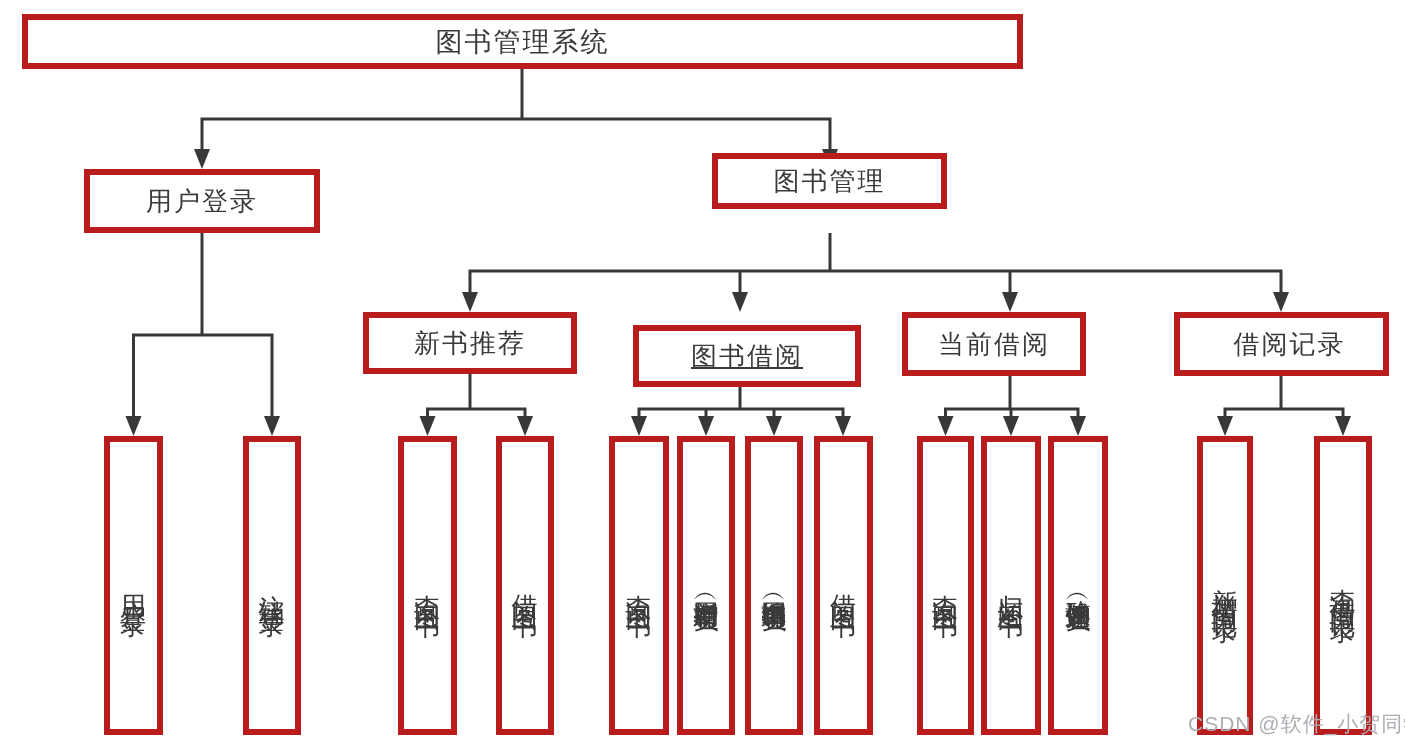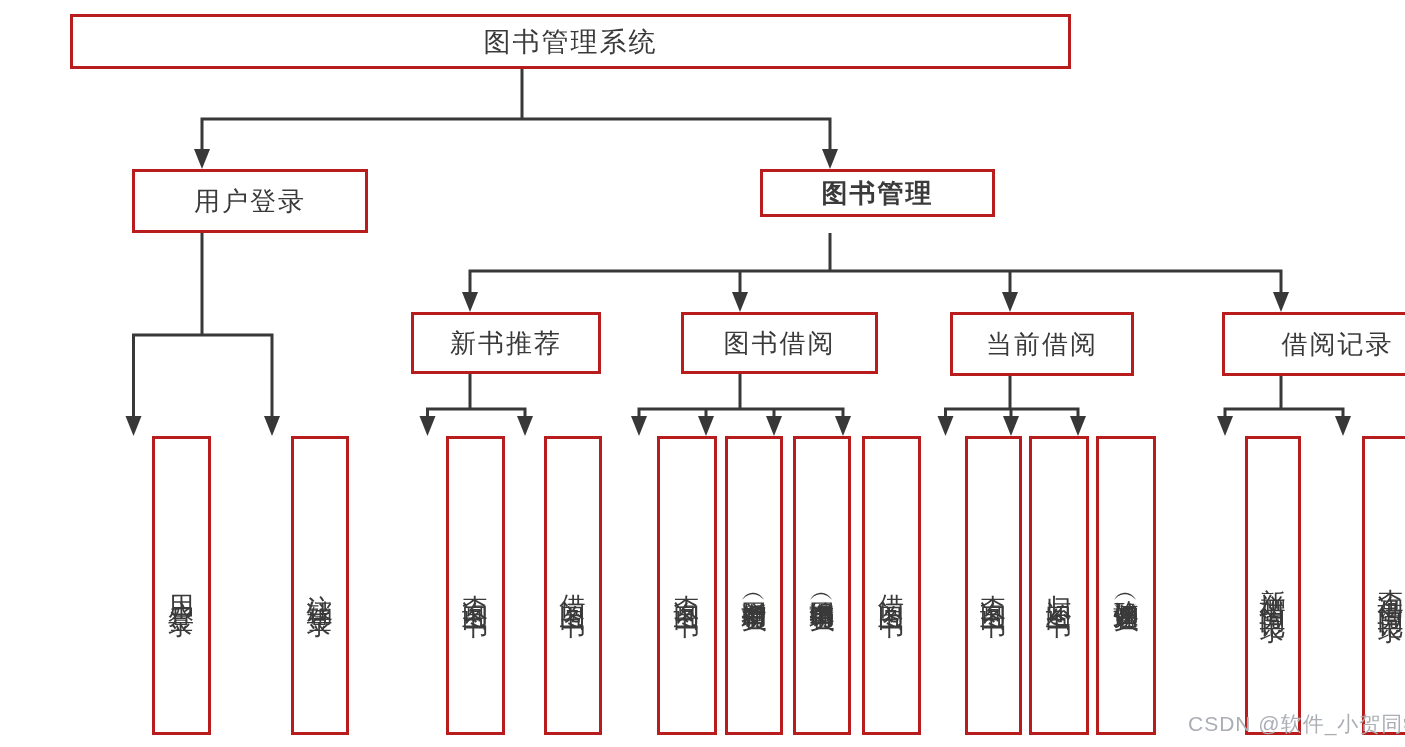--- a/index.html
+++ b/index.html
@@ -7,25 +7,24 @@
     position:relative;
     width:1405px;height:747px;
     background:#ffffff;
     font-family:"Liberation Sans","DejaVu Sans",sans-serif;
     overflow:hidden;
   }
   #wires{position:absolute;left:0;top:0;width:1405px;height:747px;}
   .node{
     position:absolute;
     background:#ffffff;
-    border:3px solid #b91c1c;
+    border:6px solid #b91c1c;
     box-sizing:border-box;
     display:flex;align-items:center;justify-content:center;
     color:#3a3a3a;
-    margin-left:48px;
   }
   .hbox{font-size:26px;letter-spacing:2px;}
   .title{font-size:27px;}
   .vbox{font-size:26px;}
   .vbox .vtext{
     writing-mode:vertical-rl;
     text-orientation:mixed;
     letter-spacing:6px;
     line-height:1;
     white-space:nowrap;
@@ -95,28 +94,28 @@
     <polygon points="1335,416 1351,416 1343,436" fill="#383838" stroke="none"></polygon>
   </svg>
 
   <div class="node hbox title" style="left:22px;top:14px;width:1001px;height:55px;">
     <span>图书管理系统</span>
   </div>
 
   <div class="node hbox" style="left:84px;top:169px;width:236px;height:64px;">
     <span>用户登录</span>
   </div>
-  <div class="node hbox" style="left:712px;top:169px;width:235px;height:48px;font-weight:bold;">
+  <div class="node hbox" style="left:712px;top:153px;width:235px;height:56px;">
     <span>图书管理</span>
   </div>
 
-  <div class="node hbox" style="left:363px;top:312px;width:190px;height:62px;">
+  <div class="node hbox" style="left:363px;top:312px;width:214px;height:62px;">
     <span>新书推荐</span>
   </div>
-  <div class="node hbox" style="left:633px;top:312px;width:197px;height:62px;">
+  <div class="node hbox" style="left:633px;top:325px;width:228px;height:62px;text-decoration:underline;">
     <span>图书借阅</span>
   </div>
   <div class="node hbox" style="left:902px;top:312px;width:184px;height:64px;">
     <span>当前借阅</span>
   </div>
   <div class="node hbox" style="left:1174px;top:312px;width:215px;height:64px;padding-left:16px;">
     <span>借阅记录</span>
   </div>
 
   <div class="node vbox" style="left:104px;top:436px;width:59px;height:299px;">

